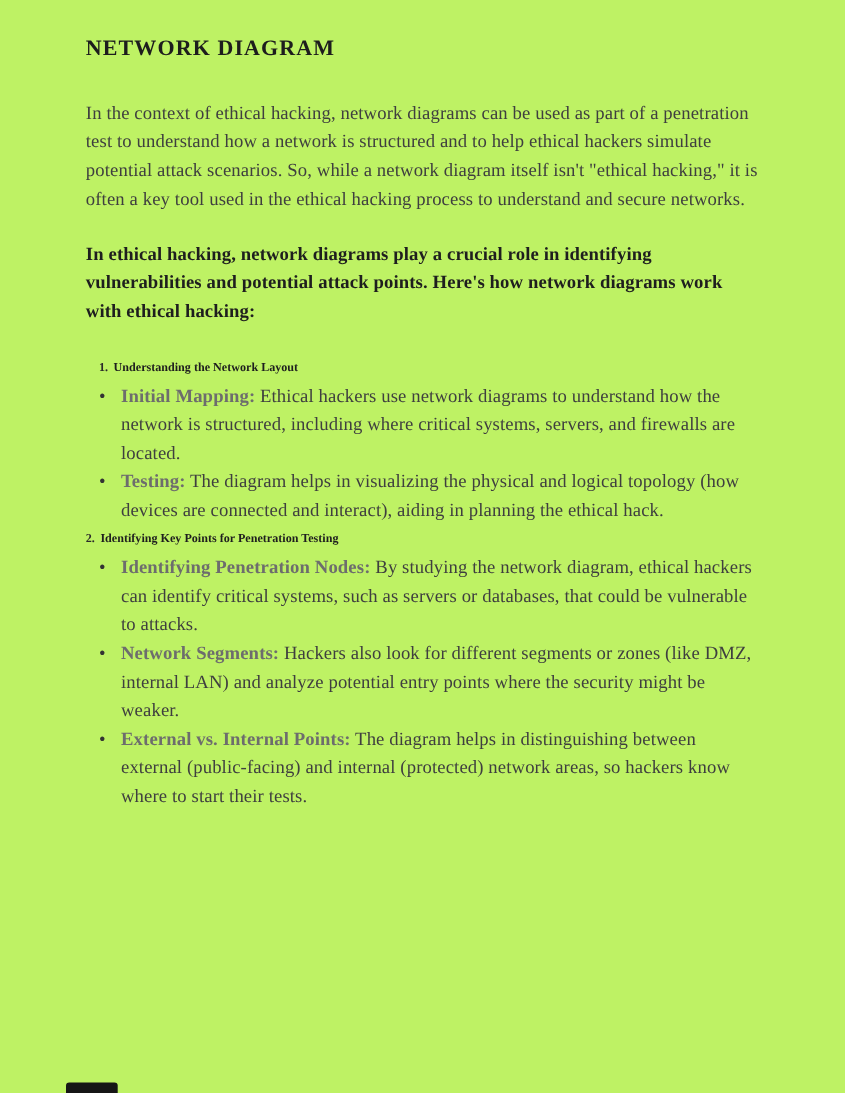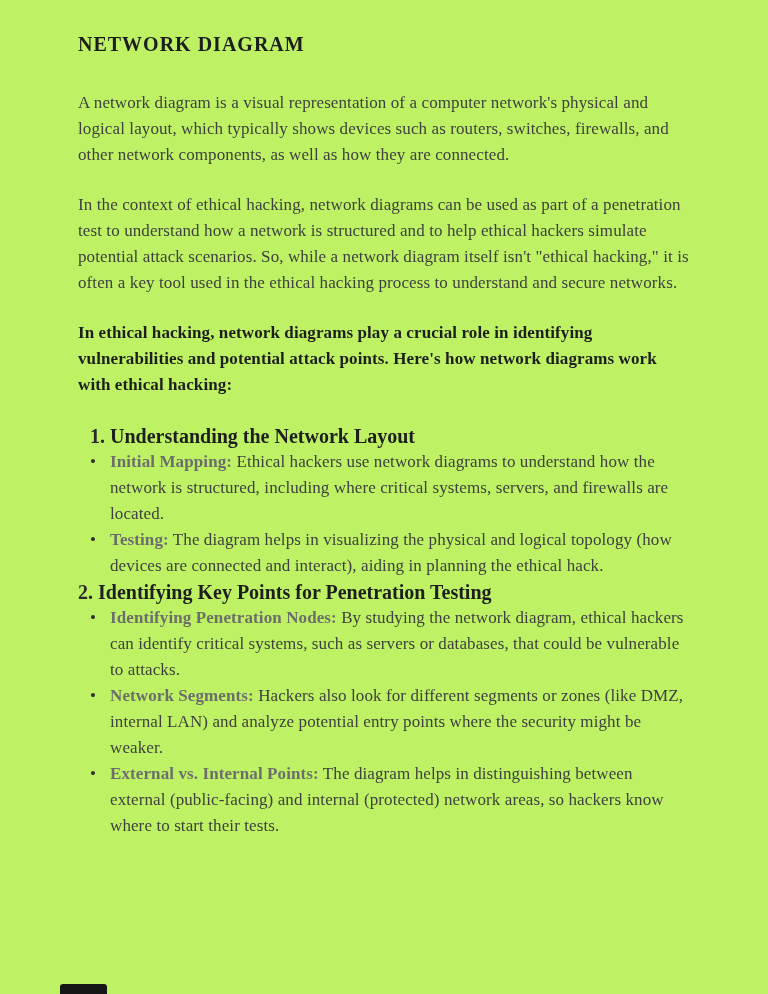--- a/index.html
+++ b/index.html
@@ -47,21 +47,21 @@
     line-height: 26px;
     letter-spacing: 0.1px;
     color: #3f3f3f;
   }
   .para.bold-para {
     font-weight: 700;
     color: #1e1e1e;
   }
   .content-list { margin-top: 25px; }
   .numbered {
-    font-size: 20px;
+    font-size: 11px;
     line-height: 26px;
     color: #1e1e1e;
     font-weight: 700;
   }
   .numbered.inset { margin-left: 12px; }
   .numbered .num { font-weight: 600; margin-right: 5px; color: #2a2a2a; }
   .bullet {
     position: relative;
     padding-left: 32px;
     font-size: 17px;
@@ -93,21 +93,20 @@
 </head>
 <body>
 
 <div class="page">
   <div class="content">
 
     <div class="doc-header">
       <h1 class="doc-title">NETWORK DIAGRAM</h1>
     </div>
 
-    <p class="para">A network diagram is a visual representation of a computer network's physical and logical layout, which typically shows devices such as routers, switches, firewalls, and other network components, as well as how they are connected.</p>
 
     <p class="para">In the context of ethical hacking, network diagrams can be used as part of a penetration test to understand how a network is structured and to help ethical hackers simulate potential attack scenarios. So, while a network diagram itself isn't "ethical hacking," it is often a key tool used in the ethical hacking process to understand and secure networks.</p>
 
     <p class="para bold-para">In ethical hacking, network diagrams play a crucial role in identifying vulnerabilities and potential attack points. Here's how network diagrams work with ethical hacking:</p>
 
     <div class="content-list">
         <div class="numbered inset"><span class="num">1.</span><span class="ntitle">Understanding the Network Layout</span></div>
         <div class="bullet"><span class="marker">•</span><span class="term">Initial Mapping:</span><span class="btext"> Ethical hackers use network diagrams to understand how the network is structured, including where critical systems, servers, and firewalls are located.</span></div>
         <div class="bullet"><span class="marker">•</span><span class="term">Testing:</span><span class="btext"> The diagram helps in visualizing the physical and logical topology (how devices are connected and interact), aiding in planning the ethical hack.</span></div>
         <div class="numbered"><span class="num">2.</span><span class="ntitle">Identifying Key Points for Penetration Testing</span></div>

